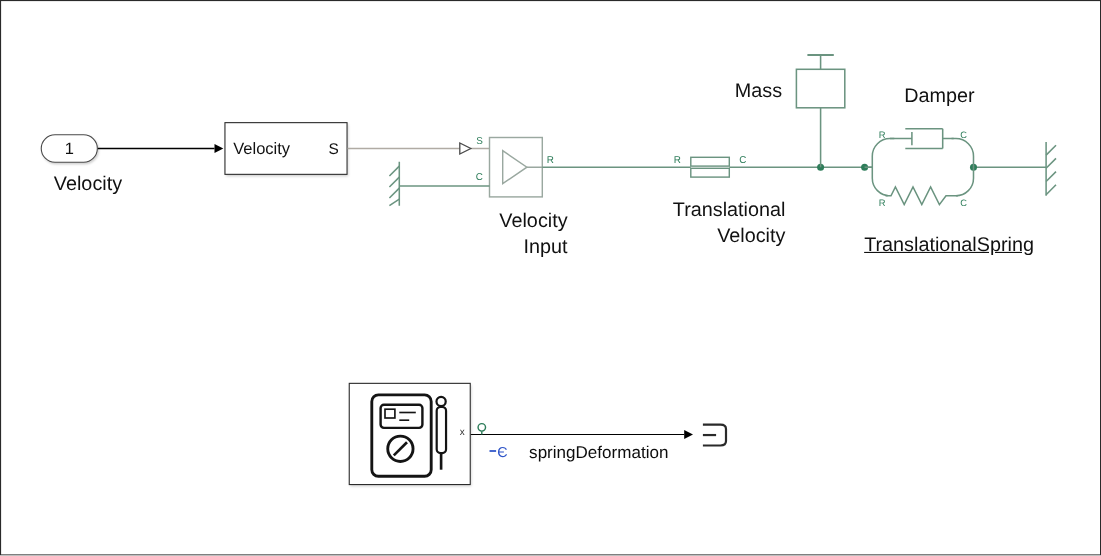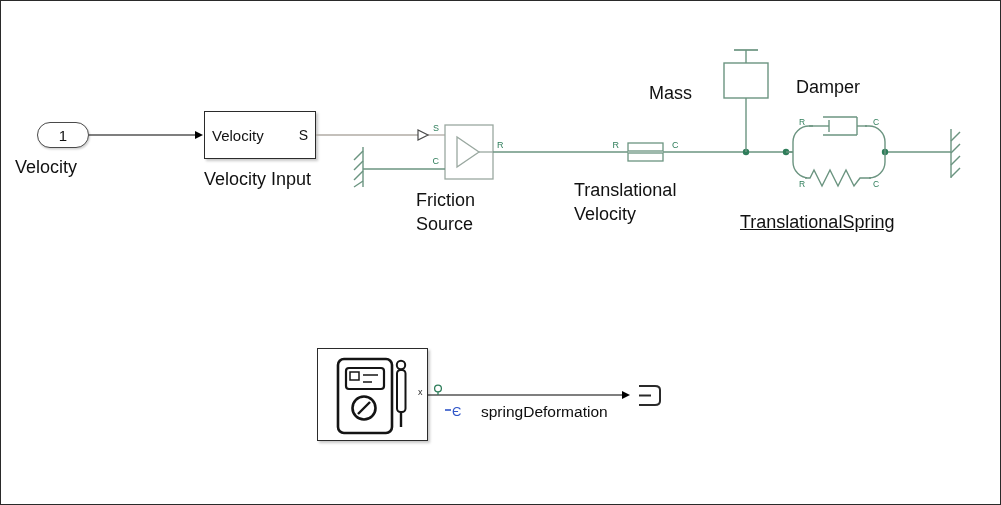--- a/index.html
+++ b/index.html
@@ -16,21 +16,21 @@
     position:absolute;
     background:#ffffff;
     border:1.4px solid #2b2b2b;
     box-sizing:border-box;
     box-shadow:1.5px 2px 2.5px rgba(0,0,0,0.22);
   }
   .lbl {
     position:absolute;
     font-size:18px;
     color:#111111;
-    text-align:left;
+    text-align:right;
     line-height:1.33;
     white-space:normal;
   }
   .inport {
     left:36px; top:121px; width:52px; height:26px;
     border-radius:13px;
     border:1.3px solid #4a4a4a;
     box-shadow:1px 1.5px 2px rgba(0,0,0,0.18);
     display:flex; align-items:center; justify-content:center;
     font-size:15px; color:#111;
@@ -67,27 +67,26 @@
 
   <div class="block inport">
     <span>1</span>
   </div>
   <div class="lbl" style="left:14px; top:155px; width:96px;">Velocity</div>
 
   <div class="block vel-input">
     <span>Velocity</span>
     <span class="port-s">S</span>
   </div>
-  <div class="lbl" style="left:203px; top:167px; width:112px;">Velocity Input</div>
-
-  <div class="lbl" style="left:415px; top:188px; width:100px;">Friction Source</div>
+
+  <div class="lbl" style="left:415px; top:188px; width:100px;">Velocity Input</div>
 
   <div class="lbl" style="left:573px; top:178px; width:140px;">Translational Velocity</div>
 
-  <div class="lbl" style="left:648px; top:81px; width:62px; ">Mass</div>
+  <div class="lbl" style="left:648px; top:70px; width:62px; text-align:right;">Mass</div>
 
   <div class="lbl" style="left:795px; top:75px; width:90px;">Damper</div>
 
   <div class="lbl" style="left:739px; top:210px; width:200px;text-decoration:underline;">TranslationalSpring</div>
 
   <div class="block sensor"></div>
   <div class="port-x">x</div>
 
   <div class="sig-label">springDeformation</div>
 

